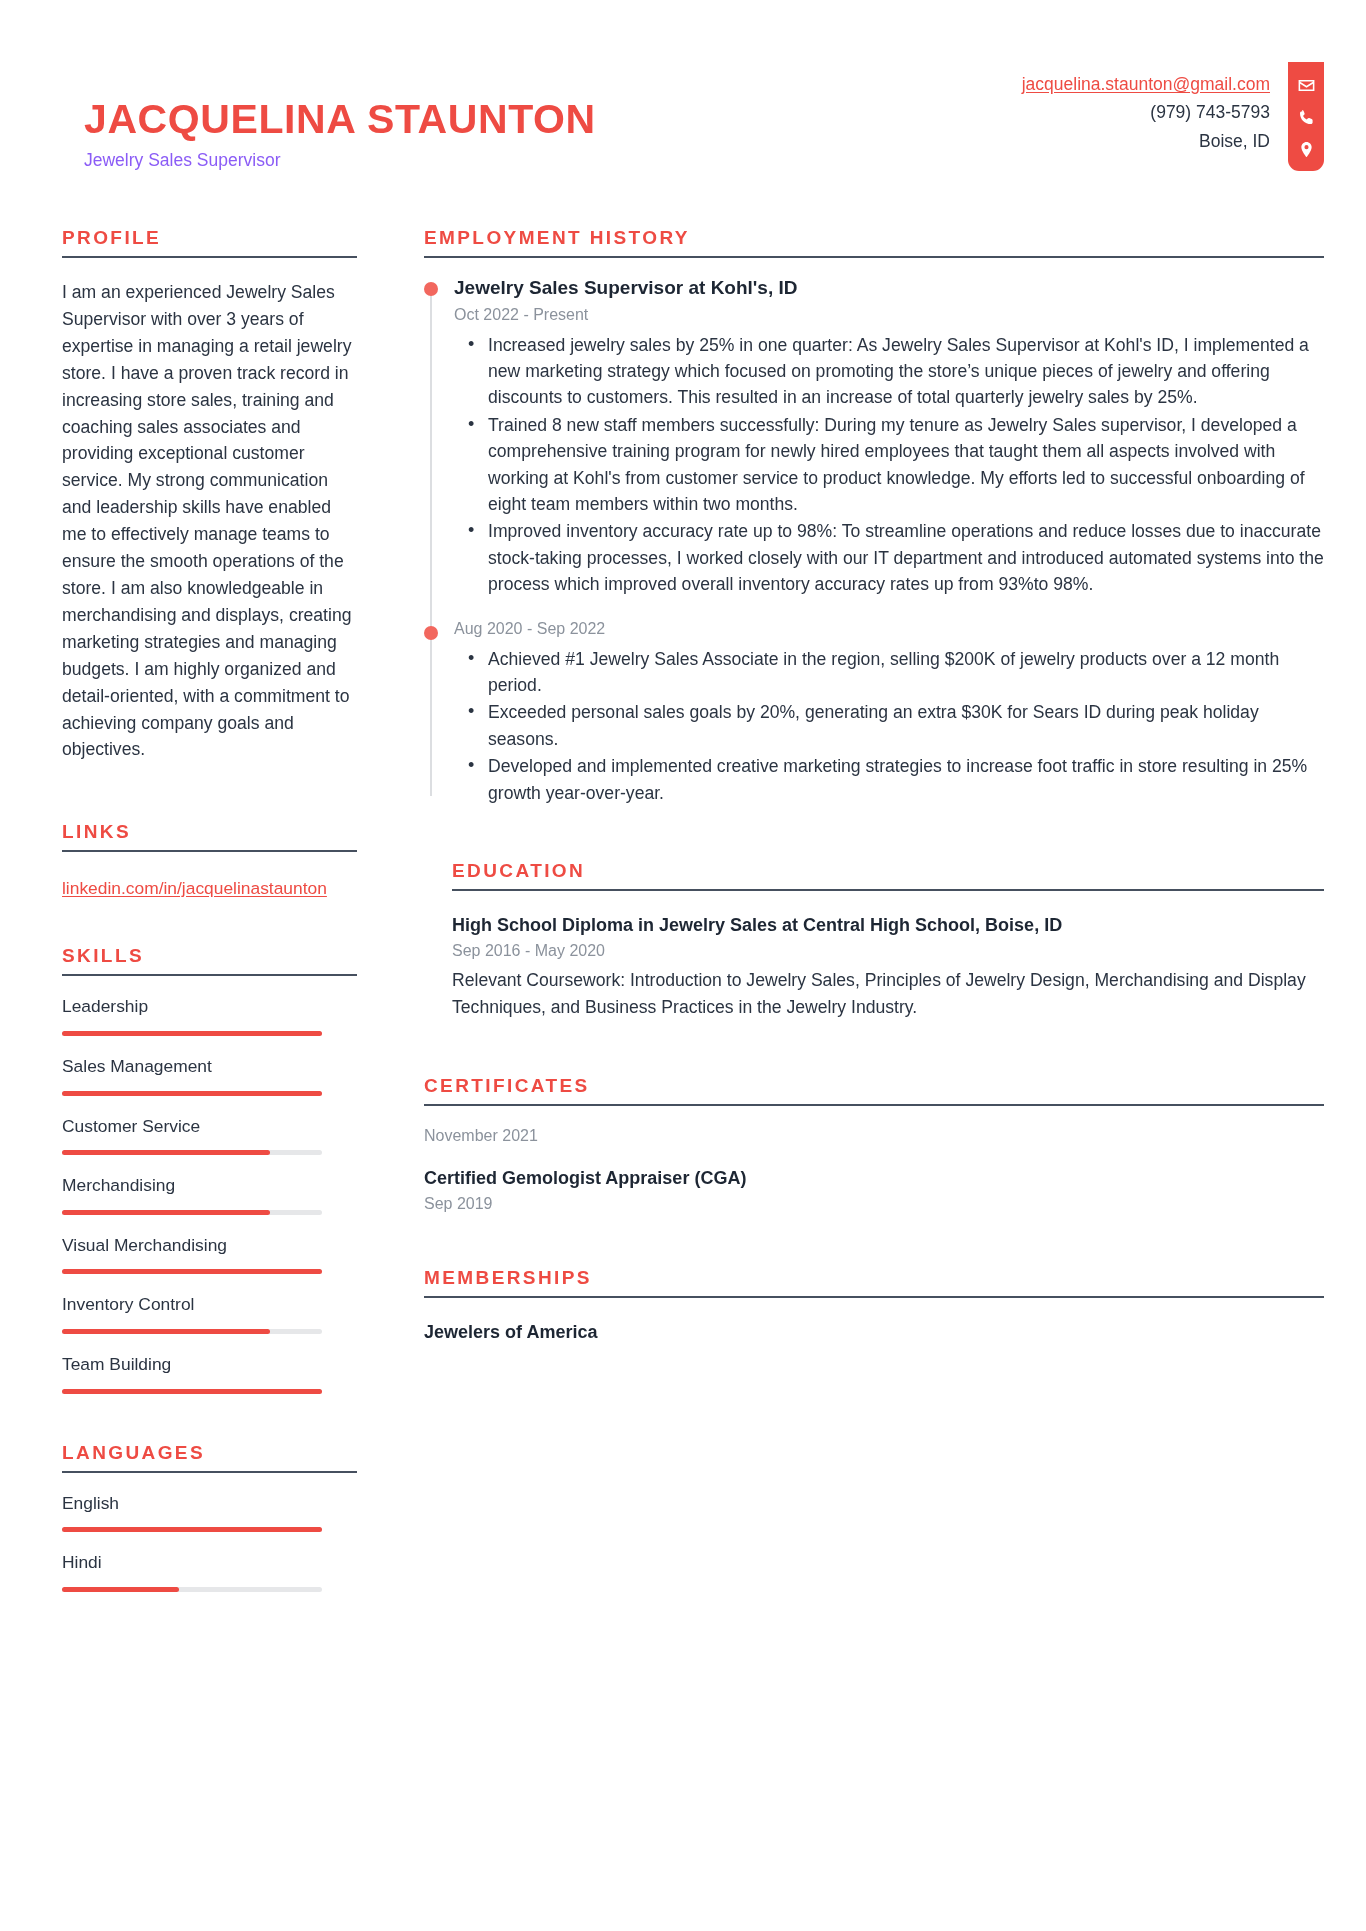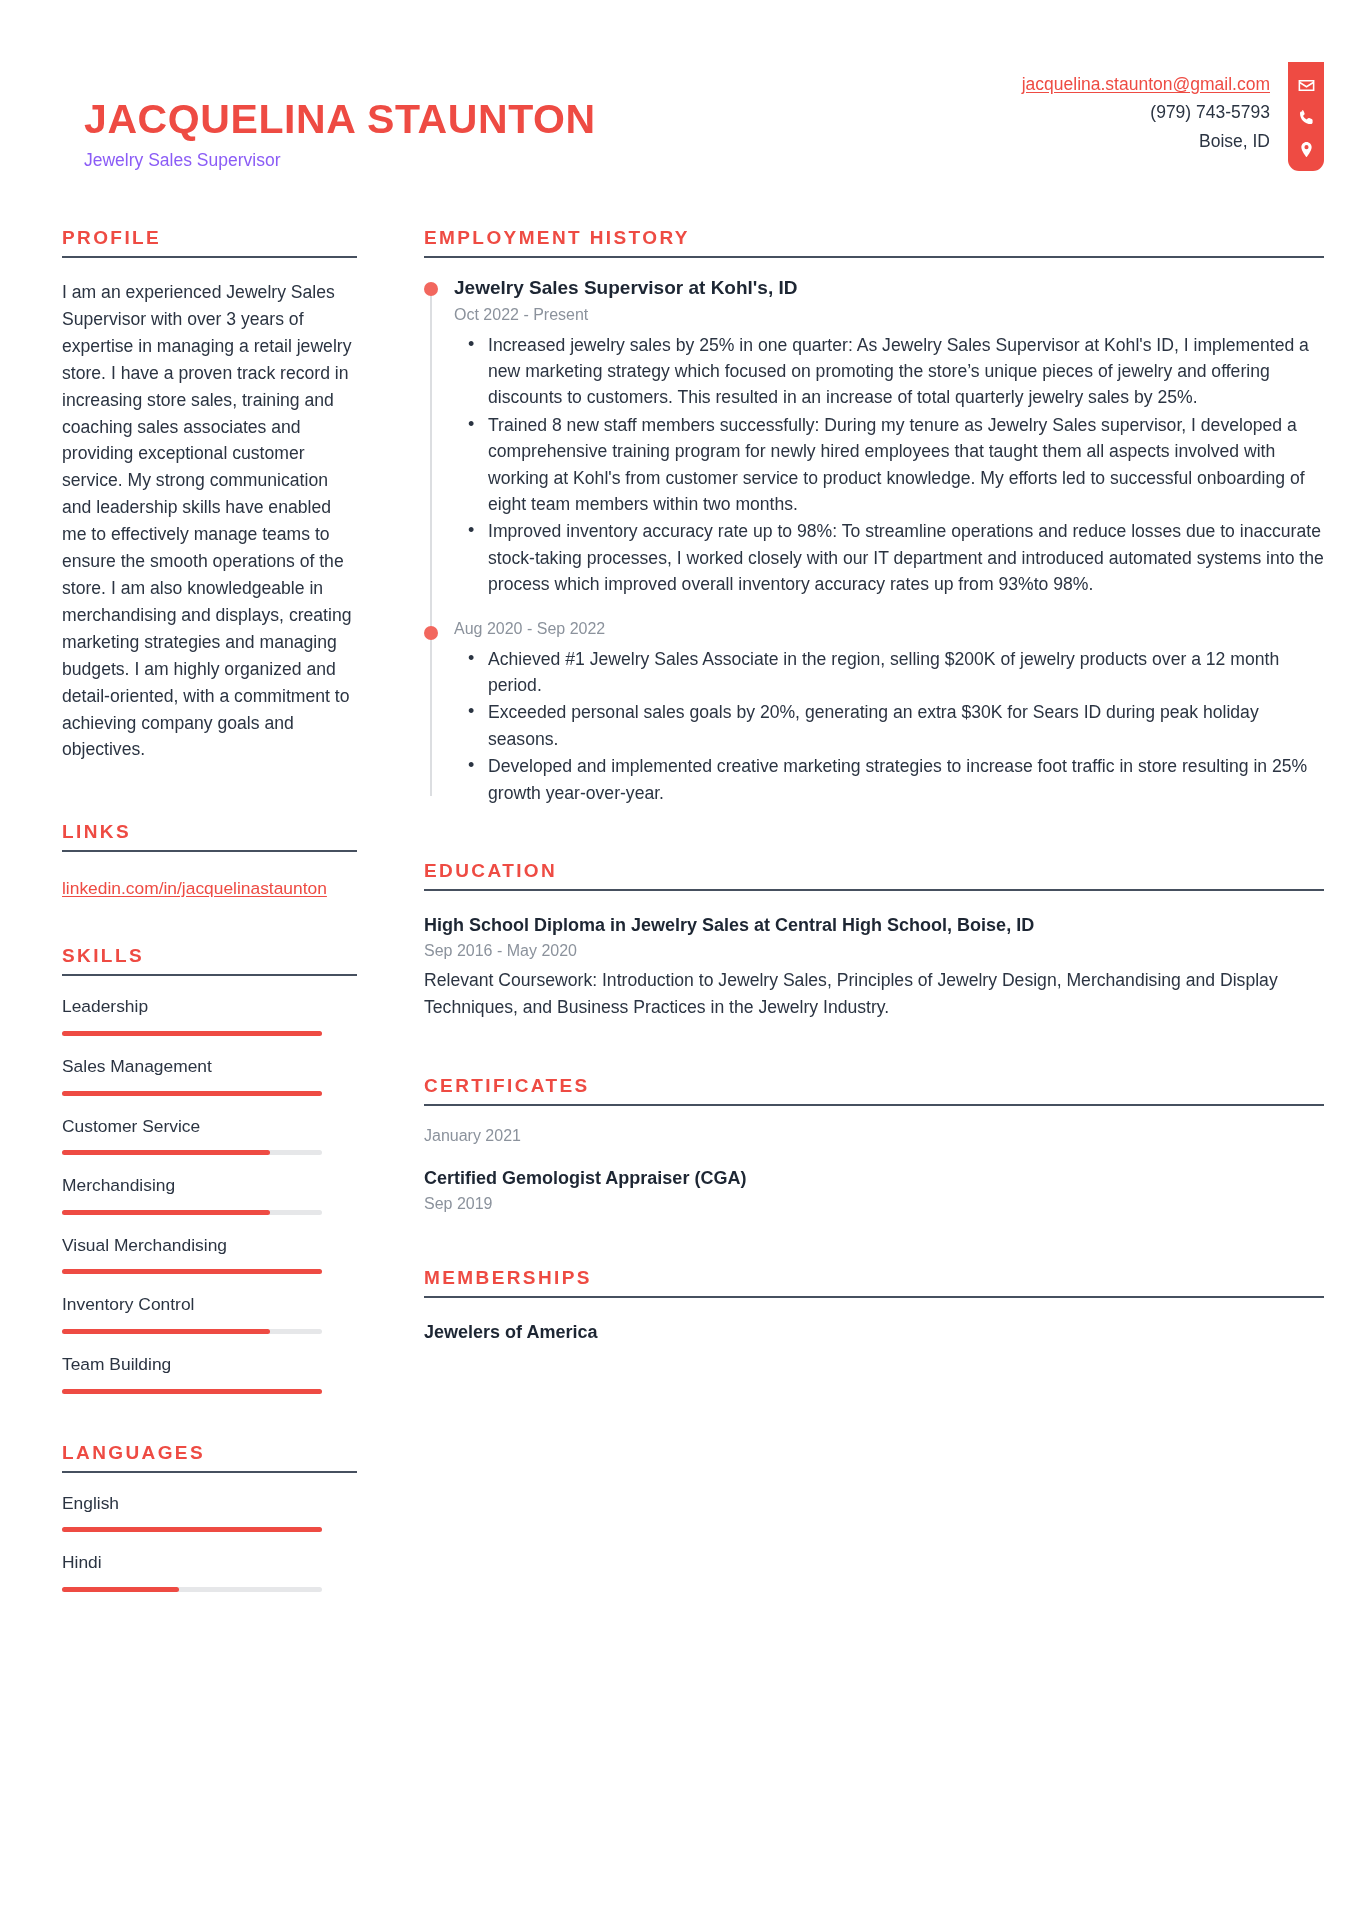--- a/index.html
+++ b/index.html
@@ -209,21 +209,21 @@
   }
   ul.bullets li::before {
     content: "\2022";
     position: absolute;
     left: -20px;
     top: -1px;
     font-size: 18px;
     color: #2b3442;
   }
 
-  .edu-block  { margin-top: 54px; }
+  .edu-block  { margin-top: 54px; margin-left: 28px; }
   .cert-block { margin-top: 54px; }
   .mem-block  { margin-top: 54px; }
 
   .entry { margin-top: 22px; }
   .entry-heading {
     font-size: 18px;
     font-weight: bold;
     color: #1d2633;
     line-height: 1.36;
   }
@@ -405,21 +405,21 @@
               <div class="entry-desc">Relevant Coursework: Introduction to Jewelry Sales, Principles of Jewelry Design, Merchandising and Display Techniques, and Business Practices in the Jewelry Industry.</div>
             </div>
           </div>
       </div>
 
       <div class="section cert-block">
         <div class="sec-title">CERTIFICATES</div>
         <div class="sec-rule"></div>
         <div id="certificates-list">
             <div class="cert-entry">
-              <div class="entry-dates">January 2021</div>
+              <div class="entry-dates">November 2021</div>
             </div>
             <div class="cert-entry">
               <div class="entry-heading">Certified Gemologist Appraiser (CGA)</div>
               <div class="entry-dates">Sep 2019</div>
             </div>
           </div>
       </div>
 
       <div class="section mem-block">
         <div class="sec-title">MEMBERSHIPS</div>

